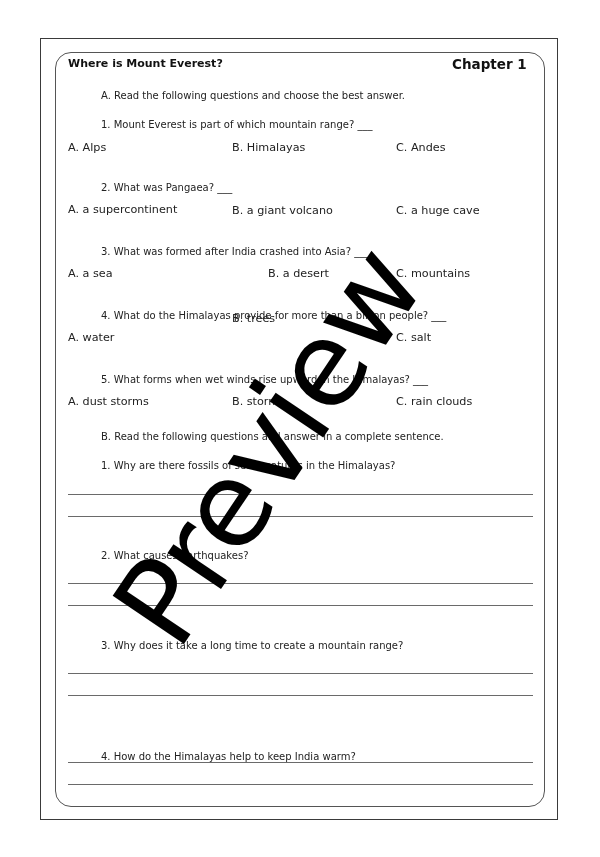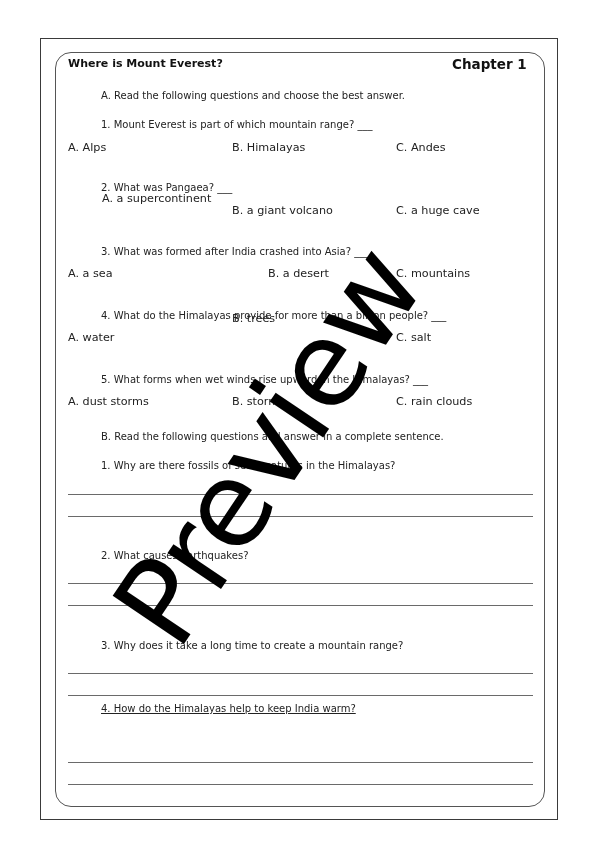--- a/index.html
+++ b/index.html
@@ -108,21 +108,21 @@
 
 <div>
   <div class="line-text" style="top:117px;">1. Mount Everest is part of which mountain range? ___</div>
   <div class="opt opt-a" style="top:140px;">A. Alps</div>
   <div class="opt opt-b" style="top:140px;">B. Himalayas</div>
   <div class="opt opt-c" style="top:140px;">C. Andes</div>
 </div>
 
 <div>
   <div class="line-text" style="top:180px;">2. What was Pangaea? ___</div>
-  <div class="opt opt-a" style="top:191px;margin-left:34px;">A. a supercontinent</div>
+  <div class="opt opt-a" style="top:202px;">A. a supercontinent</div>
   <div class="opt opt-b" style="top:203px;">B. a giant volcano</div>
   <div class="opt opt-c" style="top:203px;">C. a huge cave</div>
 </div>
 
 <div>
   <div class="line-text" style="top:244px;">3. What was formed after India crashed into Asia? ___</div>
   <div class="opt opt-a" style="top:266px;">A. a sea</div>
   <div class="opt opt-b" style="top:266px;margin-left:36px;">B. a desert</div>
   <div class="opt opt-c" style="top:266px;">C. mountains</div>
 </div>
@@ -155,18 +155,18 @@
   <div class="answer-line" style="top:605px;"></div>
 </div>
 
 <div>
   <div class="line-text" style="top:638px;">3. Why does it take a long time to create a mountain range?</div>
   <div class="answer-line" style="top:673px;"></div>
   <div class="answer-line" style="top:695px;"></div>
 </div>
 
 <div>
-  <div class="line-text" style="top:701px;text-decoration:underline;">4. How do the Himalayas help to keep India warm?</div>
+  <div class="line-text" style="top:749px;">4. How do the Himalayas help to keep India warm?</div>
   <div class="answer-line" style="top:762px;"></div>
   <div class="answer-line" style="top:784px;"></div>
 </div>
 
 <div class="watermark">Preview</div>
 
 </body></html>

